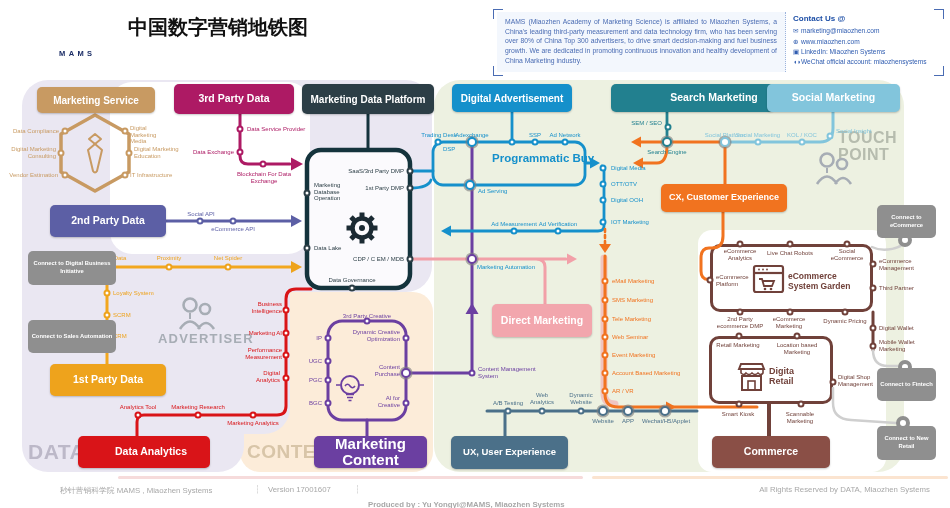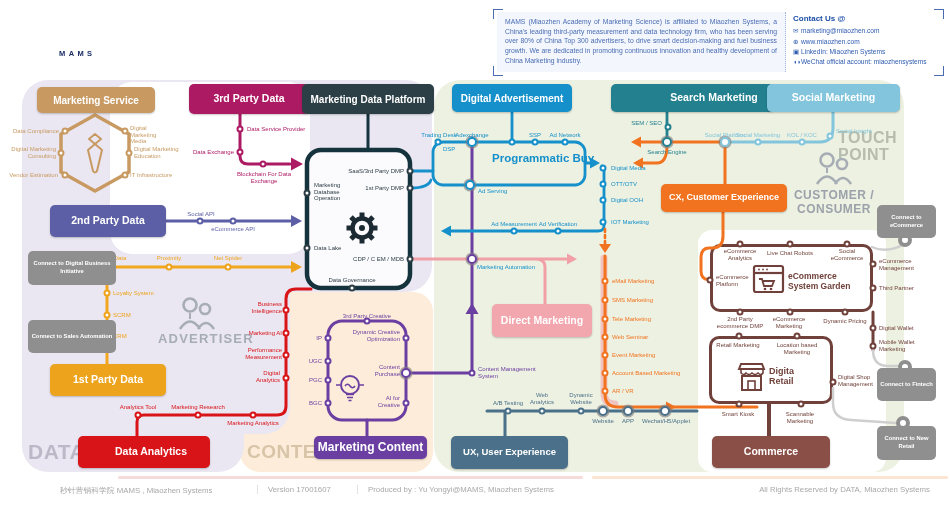--- a/index.html
+++ b/index.html
@@ -50,22 +50,20 @@
   <div class="zone" style="left:22px;top:80px;width:410px;height:212px;background:#eae7f2;"></div>
   <div class="zone" style="left:22px;top:210px;width:268px;height:224px;background:#eae7f2;"></div>
   <div class="zone" style="left:22px;top:210px;width:222px;height:262px;background:#eae7f2;"></div>
   <div class="panel" style="left:110px;top:82px;width:200px;height:172px;border-radius:22px;"></div>
   <div class="panel" style="left:698px;top:230px;width:188px;height:242px;border-radius:14px;"></div>
 
   <div class="zlabel" style="left:28px;top:440px;font-size:21px;color:#bcb8c8;">DATA</div>
   <div class="zlabel" style="left:247px;top:441px;font-size:19px;color:#d8c5a8;">CONTENT</div>
   <div class="zlabel" style="left:838px;top:130px;width:80px;font-size:16px;color:#b6bcae;line-height:1.05;">TOUCH
 POINT</div>
-  <div class="zlabel" style="left:786px;top:188px;width:96px;font-size:12px;color:#9ba2ab;text-align:center;line-height:1.2;">CUSTOMER /
-CONSUMER</div>
   <div class="zlabel" style="left:158px;top:331px;font-size:13px;color:#a7adb5;letter-spacing:1.2px;">ADVERTISER</div>
 
   <div class="hubbox" style="left:710px;top:244px;width:163px;height:68px;"></div>
   <div class="hubbox" style="left:709px;top:336px;width:124px;height:68px;"></div>
   <div class="hubtitle" style="left:788px;top:272px;font-size:8.5px;">eCommerce
 System Garden</div>
   <div class="hubtitle" style="left:769px;top:366px;font-size:9px;">Digita
 Retail</div>
 
   <svg id="lines" width="950" height="508" viewBox="0 0 950 508">
@@ -186,20 +184,21 @@
       <path d="M59,46 L70,27 L81,46 L92,27 L103,46" stroke="#2e4da0" stroke-width="4.2"></path>
       <path d="M66,46 L77,27 L88,46 L99,27 L110,46" stroke="#4466c4" stroke-width="4.2"></path>
     </g>
   </svg>
 
   <div class="freelabel" style="left:492px;top:152px;width:120px;color:#1590cb;font-weight:bold;font-size:11.5px;">Programmatic Buy</div>
   <div class="freelabel" style="left:443px;top:146px;font-size:6px;color:#1590cb;">DSP</div>
 
   <div id="hdr">
     <div id="logoword">MAMS</div>
+    <div id="title-zh">中国数字营销地铁图</div>
   </div>
   <div id="about">MAMS (Miaozhen Academy of Marketing Science) is affiliated to Miaozhen Systems, a China's leading third-party measurement and data technology firm, who has been serving over 80% of China Top 300 advertisers, to drive smart decision-making and fuel business growth. We are dedicated in promoting continuous innovation and healthy development of China Marketing industry.</div>
   <div class="crn" style="left:493px;top:9px;border-width:1.6px 0 0 1.6px;"></div>
   <div class="crn" style="left:493px;top:66px;border-width:0 0 1.6px 1.6px;"></div>
   <div id="contact">
     <div class="ch">Contact Us @</div>
     <div><span class="ci">✉</span><span>marketing@miaozhen.com</span></div>
     <div><span class="ci">⊕</span><span>www.miaozhen.com</span></div>
     <div><span class="ci">▣</span><span>LinkedIn: Miaozhen Systems</span></div>
     <div><span class="ci">◖◗</span><span>WeChat official account: miaozhensystems</span></div>
@@ -207,21 +206,21 @@
   <div class="crn" style="left:934px;top:9px;border-width:1.6px 1.6px 0 0;"></div>
   <div class="crn" style="left:934px;top:66px;border-width:0 1.6px 1.6px 0;"></div>
 
   <div class="strip" style="left:118px;top:476px;width:465px;background:#f6dbdb;"></div>
   <div class="strip" style="left:592px;top:476px;width:356px;background:#fbe4d0;"></div>
   <div id="ftr">
     <span style="position:absolute;left:60px;top:5px;">秒针营销科学院 MAMS , Miaozhen Systems</span>
     <span style="position:absolute;left:248px;top:5px;" class="sep">┆</span>
     <span style="position:absolute;left:268px;top:5px;">Version 17001607</span>
     <span style="position:absolute;left:348px;top:5px;" class="sep">┆</span>
-    <span style="position:absolute;left:368px;top:5px;">Produced by : Yu Yongyi@MAMS, Miaozhen Systems</span>
+    <span style="position:absolute;left:368px;top:20px;font-weight:bold;">Produced by : Yu Yongyi@MAMS, Miaozhen Systems</span>
     <span style="position:absolute;right:20px;top:5px;">All Rights Reserved by DATA, Miaozhen Systems</span>
   </div>
 
   <div id="gen">
       <div class="st st-s" style="left: 65px; top: 131px; border-color: rgb(200, 154, 98);"></div>
       <div class="sl" style="left: 4px; top: 128px; width: 55px; text-align: right; color: rgb(200, 154, 98);">Data Compliance</div>
       <div class="st st-s" style="left: 61px; top: 153px; border-color: rgb(200, 154, 98);"></div>
       <div class="sl" style="left: 4px; top: 146px; width: 52px; text-align: right; color: rgb(200, 154, 98);">Digital Marketing Consulting</div>
       <div class="st st-s" style="left: 65px; top: 175px; border-color: rgb(200, 154, 98);"></div>
       <div class="sl" style="left: 2px; top: 172px; width: 56px; text-align: right; color: rgb(200, 154, 98);">Vendor Estimation</div>
@@ -391,29 +390,29 @@
       <div class="st st-s" style="left: 739px; top: 404px; border-color: rgb(112, 65, 58);"></div>
       <div class="sl" style="left: 716px; top: 411px; width: 44px; text-align: center; color: rgb(112, 65, 58);">Smart Kiosk</div>
       <div class="st st-s" style="left: 801px; top: 404px; border-color: rgb(112, 65, 58);"></div>
       <div class="sl" style="left: 779px; top: 411px; width: 42px; text-align: center; color: rgb(112, 65, 58);">Scannable Marketing</div>
       <div class="st st-g" style="left: 90px; top: 268px;"></div>
       <div class="st st-g" style="left: 90px; top: 337px;"></div>
       <div class="st st-g" style="left: 905px; top: 240px;"></div>
       <div class="st st-g" style="left: 905px; top: 367px;"></div>
       <div class="st st-g" style="left: 903px; top: 423px;"></div>
       <div class="lbox" style="left: 37px; top: 87px; width: 118px; height: 26px; background: rgb(200, 154, 98); font-size: 10px;">Marketing Service</div>
-      <div class="lbox" style="left: 189px; top: 84px; width: 120px; height: 30px; background: rgb(173, 26, 100); font-size: 10.5px;">3rd Party Data</div>
+      <div class="lbox" style="left: 174px; top: 84px; width: 120px; height: 30px; background: rgb(173, 26, 100); font-size: 10.5px;">3rd Party Data</div>
       <div class="lbox" style="left: 302px; top: 84px; width: 132px; height: 30px; background: rgb(44, 62, 70); font-size: 10px;">Marketing Data Platform</div>
       <div class="lbox" style="left: 452px; top: 84px; width: 120px; height: 28px; background: rgb(21, 144, 203); font-size: 10px;">Digital Advertisement</div>
       <div class="lbox" style="left: 611px; top: 84px; width: 120px; height: 28px; background: rgb(34, 128, 143); font-size: 10.5px; padding-left: 43px;">Search Marketing</div>
       <div class="lbox" style="left: 767px; top: 84px; width: 133px; height: 28px; background: rgb(130, 197, 220); font-size: 10.5px;">Social Marketing</div>
       <div class="lbox" style="left: 50px; top: 205px; width: 116px; height: 32px; background: rgb(92, 95, 165); font-size: 10.5px;">2nd Party Data</div>
       <div class="lbox" style="left: 50px; top: 364px; width: 116px; height: 32px; background: rgb(238, 163, 28); font-size: 10.5px;">1st Party Data</div>
       <div class="lbox" style="left: 78px; top: 436px; width: 118px; height: 32px; background: rgb(217, 20, 24); font-size: 10.5px; padding-left: 14px;">Data Analytics</div>
-      <div class="lbox" style="left: 314px; top: 436px; width: 113px; height: 23px; background: rgb(107, 63, 161); font-size: 12px;">Marketing Content</div>
+      <div class="lbox" style="left: 314px; top: 436px; width: 113px; height: 32px; background: rgb(107, 63, 161); font-size: 15px;">Marketing Content</div>
       <div class="lbox" style="left: 661px; top: 184px; width: 126px; height: 28px; background: rgb(241, 115, 31); font-size: 9px;">CX, Customer  Experience</div>
       <div class="lbox" style="left: 492px; top: 304px; width: 100px; height: 33px; background: rgb(242, 166, 173); font-size: 10.5px;">Direct Marketing</div>
       <div class="lbox" style="left: 451px; top: 436px; width: 117px; height: 33px; background: rgb(75, 112, 137); font-size: 9.5px;">UX, User Experience</div>
       <div class="lbox" style="left: 712px; top: 436px; width: 118px; height: 32px; background: rgb(138, 79, 70); font-size: 10.5px;">Commerce</div>
       <div class="cbox" style="left: 28px; top: 251px; width: 88px; height: 34px;">Connect to Digital Business Initiative</div>
       <div class="cbox" style="left: 28px; top: 320px; width: 88px; height: 33px;">Connect to Sales Automation</div>
       <div class="cbox" style="left: 877px; top: 205px; width: 59px; height: 33px;">Connect to eCommerce</div>
       <div class="cbox" style="left: 877px; top: 368px; width: 59px; height: 33px;">Connect to Fintech</div>
       <div class="cbox" style="left: 877px; top: 426px; width: 59px; height: 34px;">Connect to New Retail</div>
     </div>

